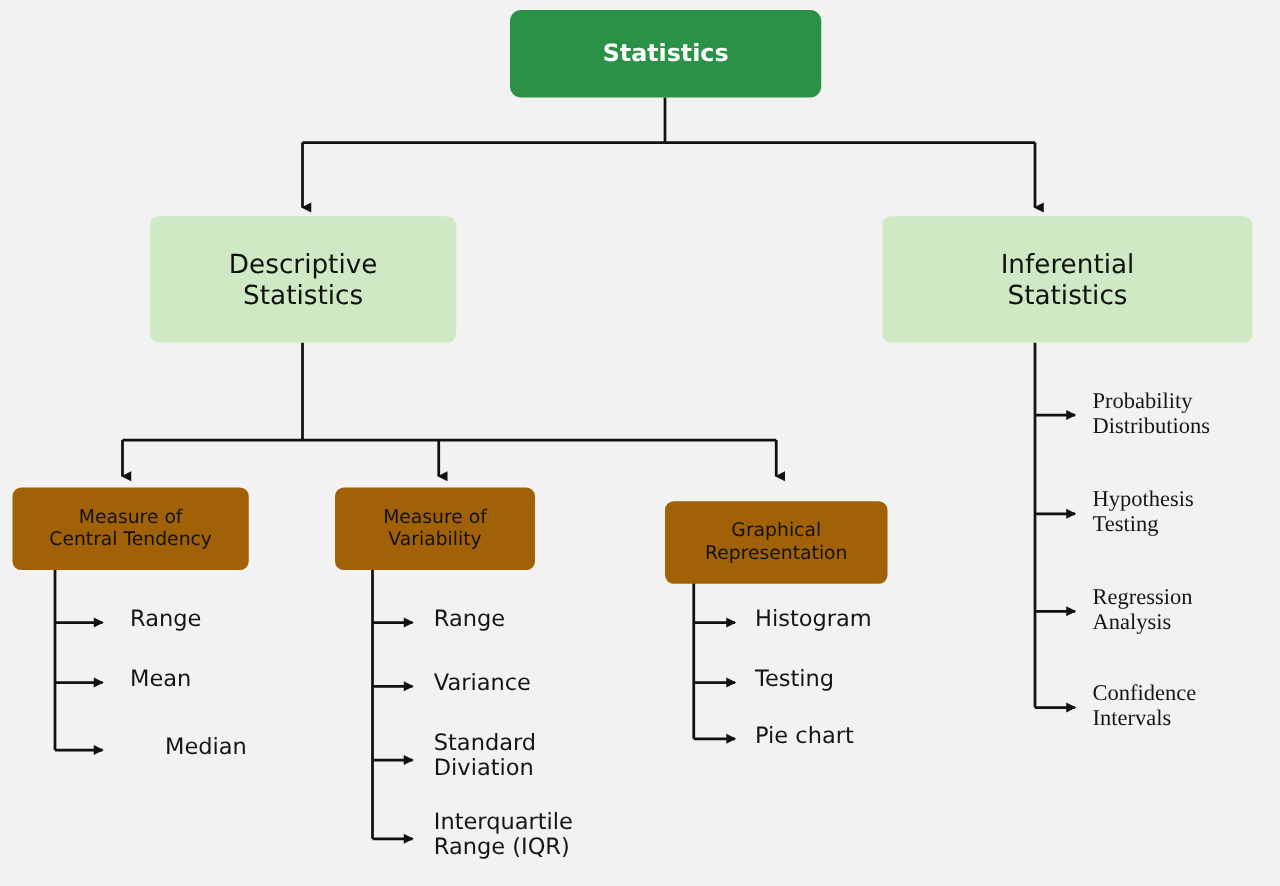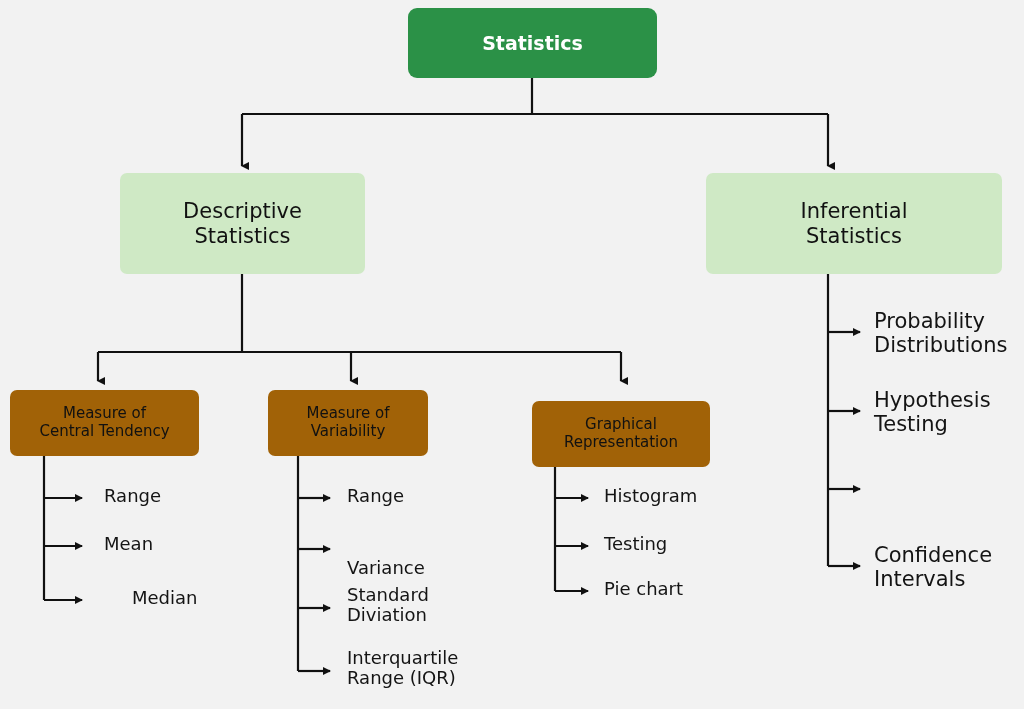--- a/index.html
+++ b/index.html
@@ -56,21 +56,22 @@
   }
   .leaf {
     position: absolute;
     font-size: 18px;
     line-height: 1.13;
     color: #141414;
     white-space: pre-line;
     text-align: left;
   }
   .leaf-small {
-    font-size: 21px;
+    font-size: 18px;
+    font-family: Liberation Serif, serif;
   }
 </style>
 </head>
 <body>
 
 <div id="diagram">
 
   <svg id="connectors" viewBox="0 0 1024 709" xmlns="http://www.w3.org/2000/svg">
     <defs>
       <marker id="arrowDown" markerWidth="10" markerHeight="10" refX="5" refY="8" orient="auto" markerUnits="userSpaceOnUse">
@@ -142,30 +143,32 @@
 Variability</div>
 
   <div class="node node-level3" style="left:532px; top:401px; width:178px; height:66px;">Graphical
 Representation</div>
 
   <div class="leaf" style="left:104px; top:486px;">Range</div>
   <div class="leaf" style="left:104px; top:534px;">Mean</div>
   <div class="leaf" style="left:104px; top:588px;margin-left:28px;">Median</div>
 
   <div class="leaf" style="left:347px; top:486px;">Range</div>
-  <div class="leaf" style="left:347px; top:537px;margin-top:21px;">Variance</div>
+  <div class="leaf" style="left:347px; top:537px;">Variance</div>
   <div class="leaf" style="left:347px; top:585px;">Standard
 Diviation</div>
   <div class="leaf" style="left:347px; top:648px;">Interquartile
 Range (IQR)</div>
 
   <div class="leaf" style="left:604px; top:486px;">Histogram</div>
   <div class="leaf" style="left:604px; top:534px;">Testing</div>
   <div class="leaf" style="left:604px; top:579px;">Pie chart</div>
 
   <div class="leaf leaf-small" style="left:874px; top:310px;">Probability
 Distributions</div>
   <div class="leaf leaf-small" style="left:874px; top:389px;">Hypothesis
 Testing</div>
+  <div class="leaf leaf-small" style="left:874px; top:467px;">Regression
+Analysis</div>
   <div class="leaf leaf-small" style="left:874px; top:544px;">Confidence
 Intervals</div>
 
 </div>
 
 </body></html>

